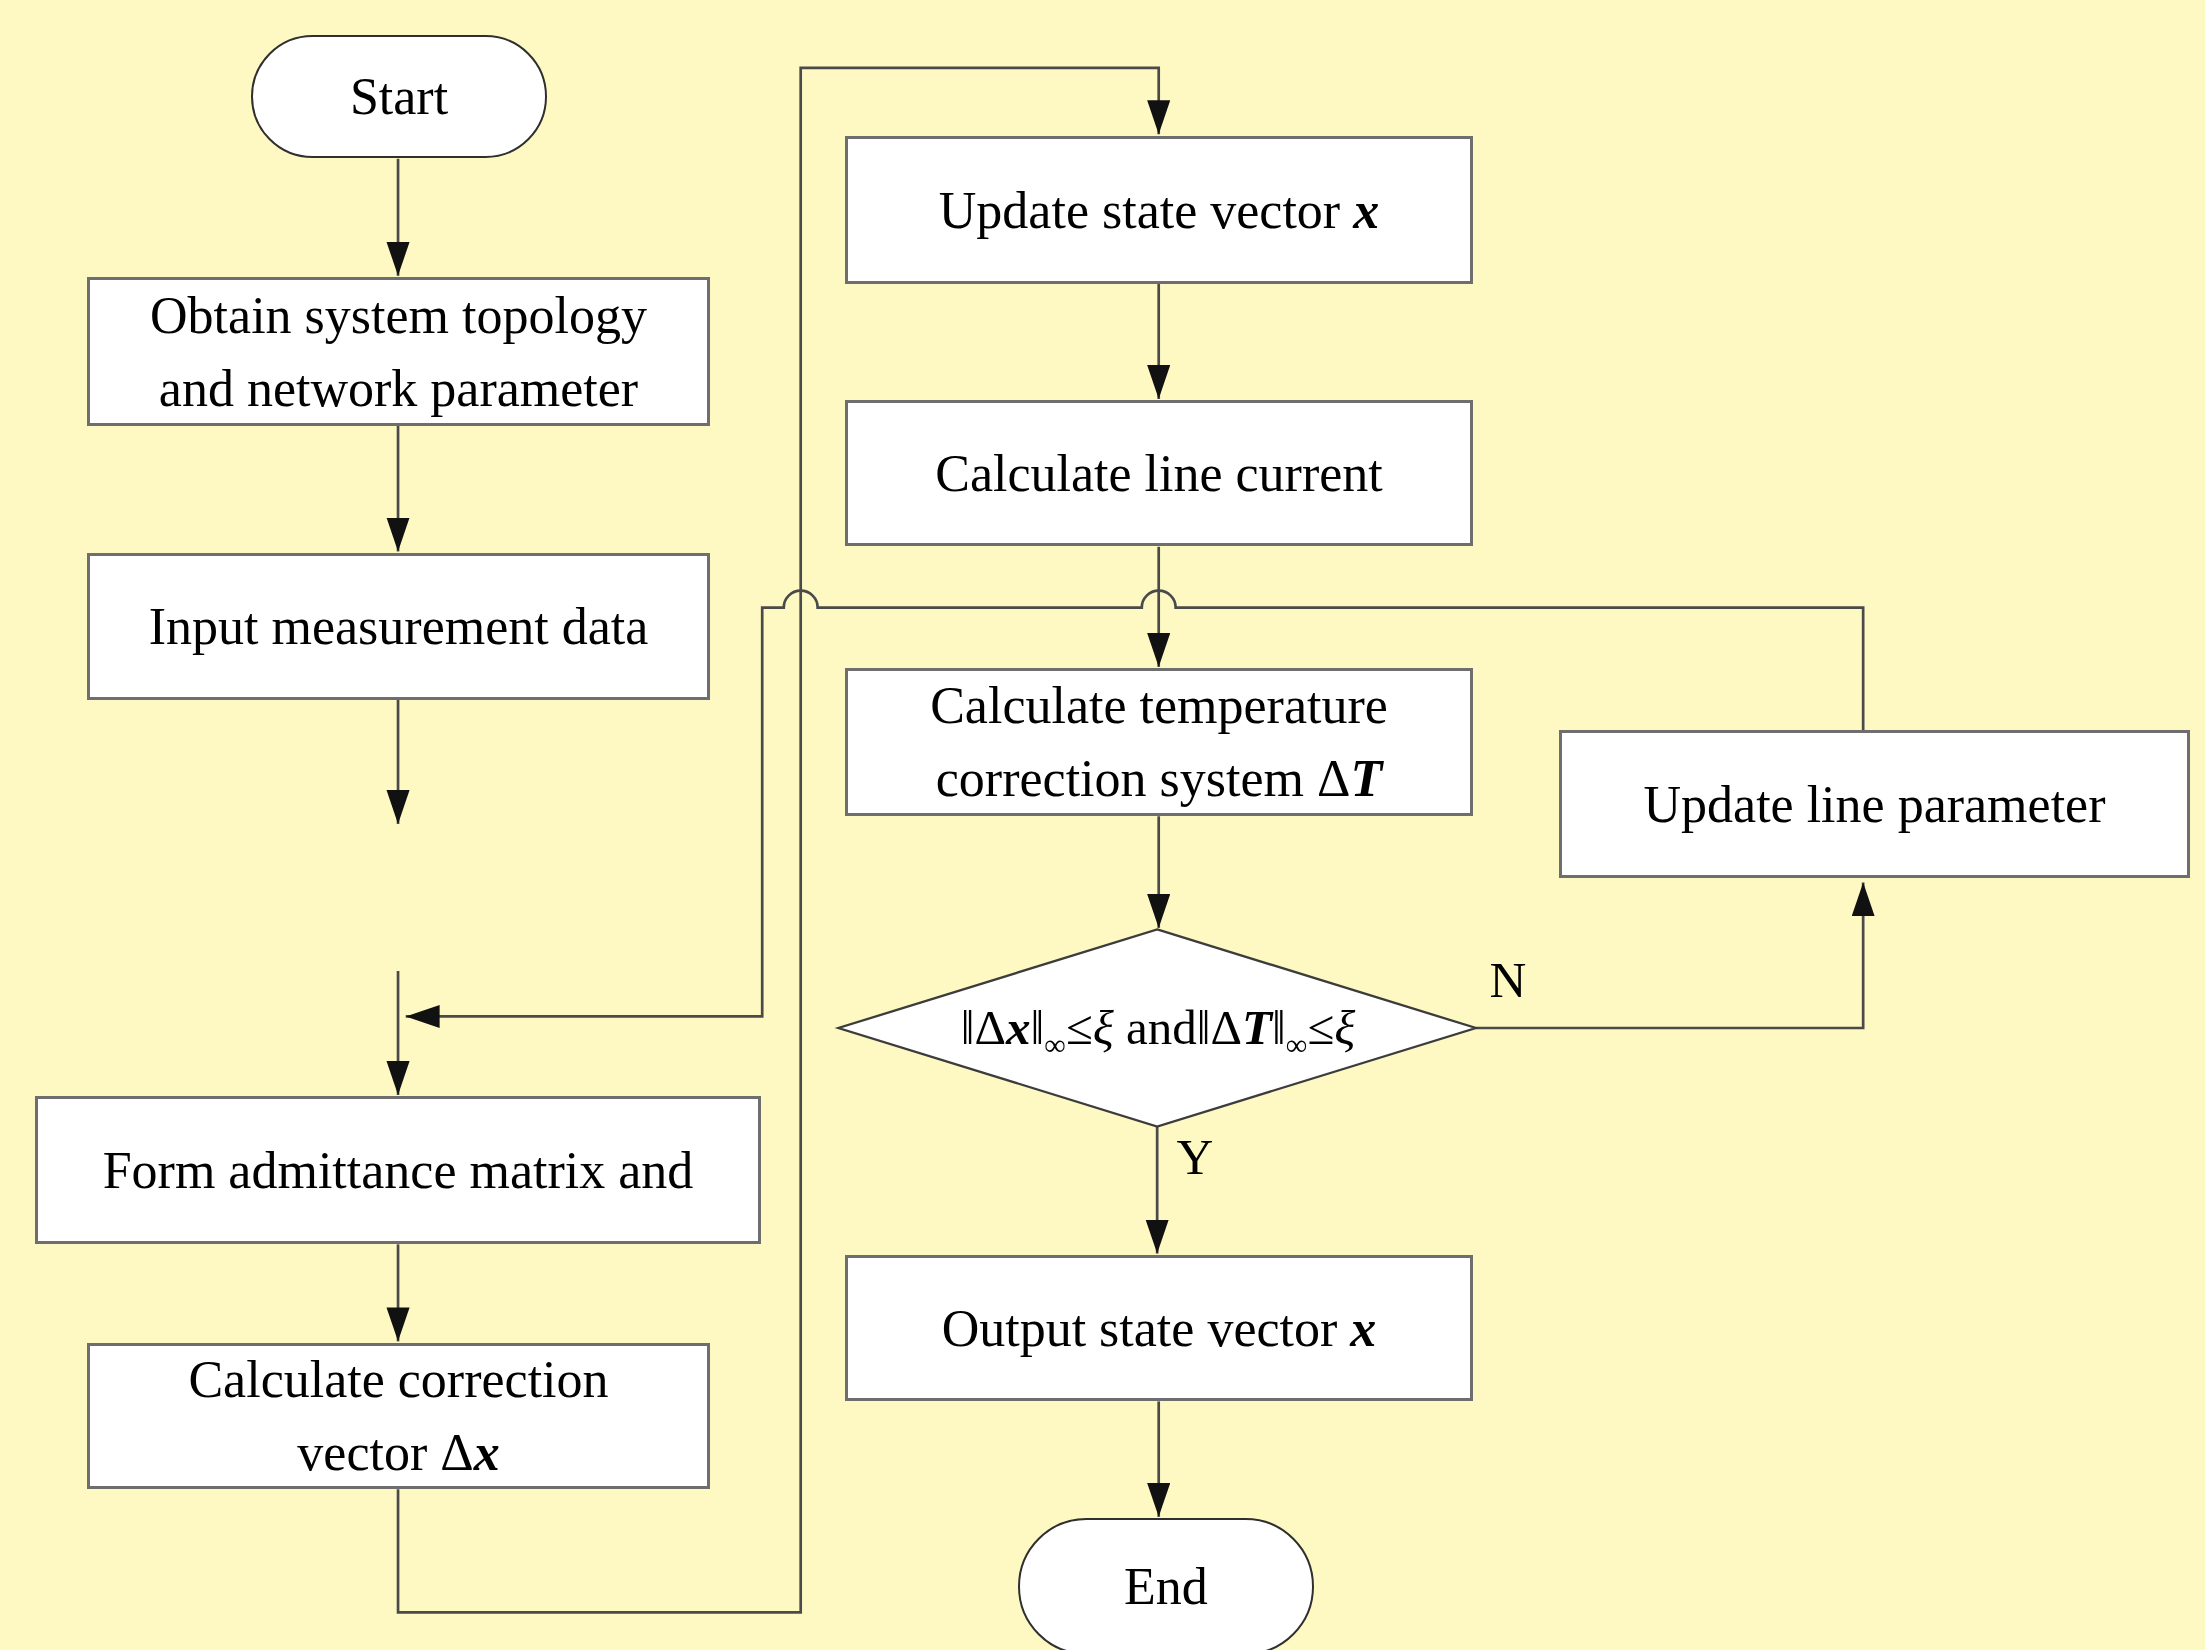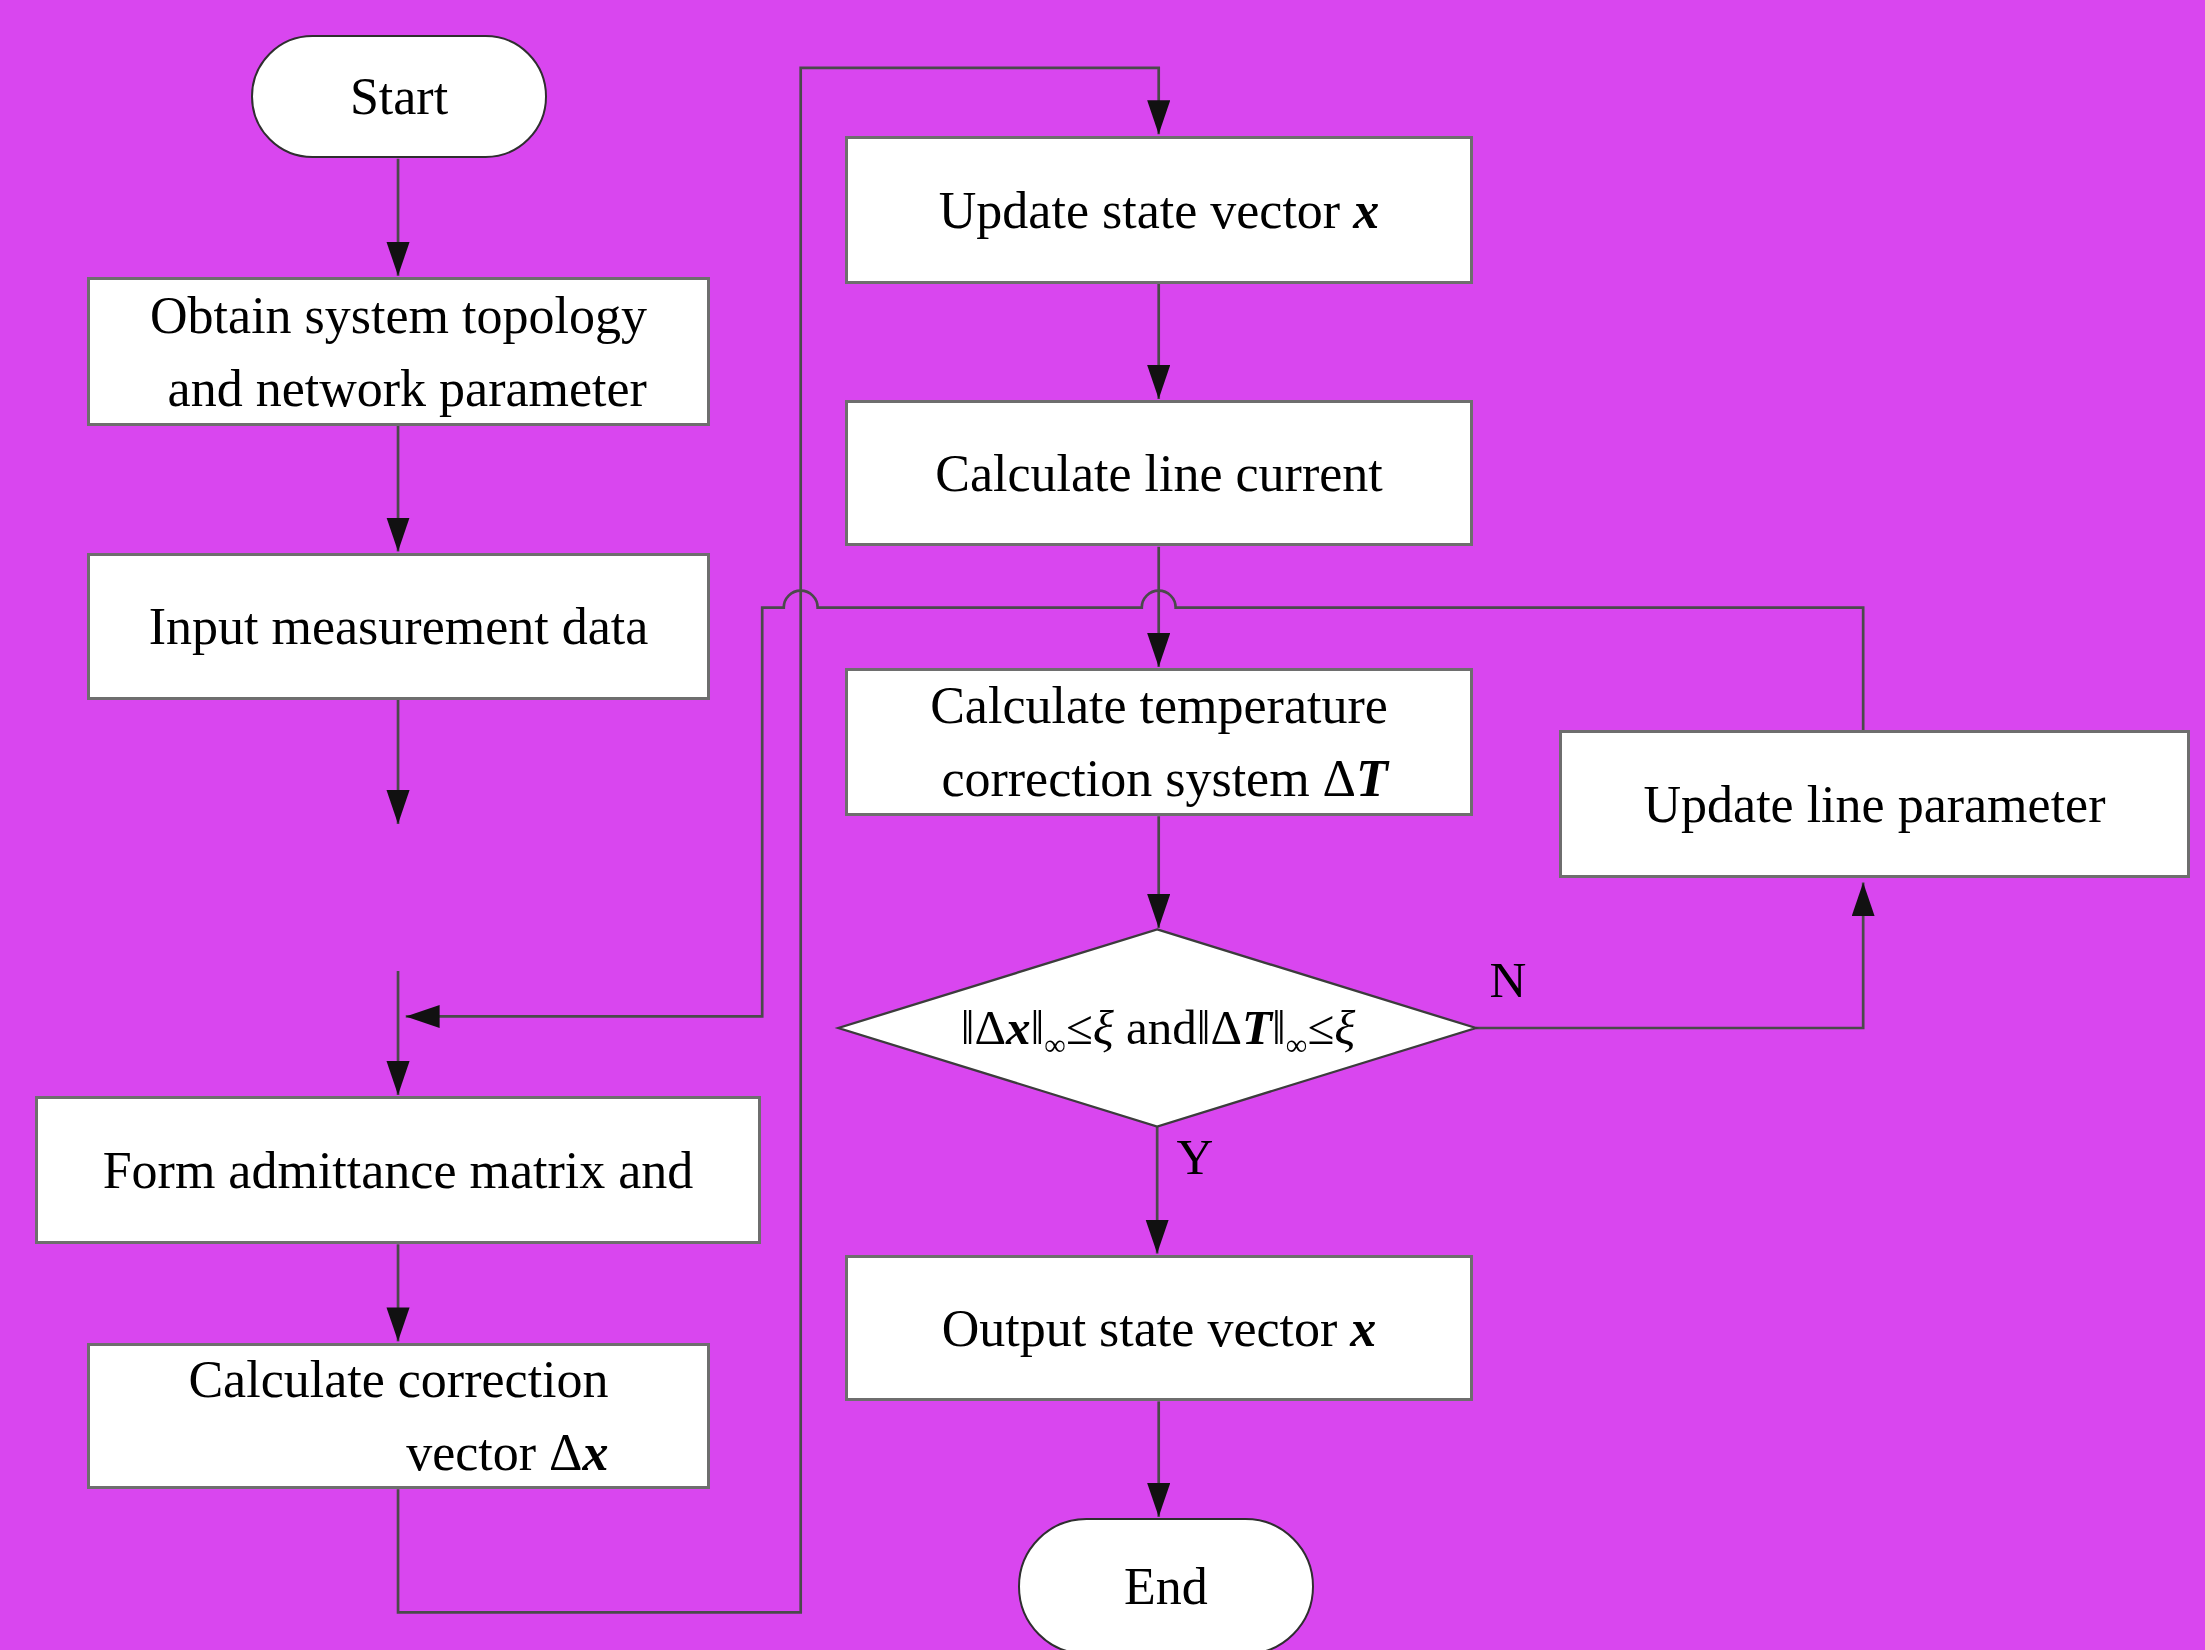--- a/index.html
+++ b/index.html
@@ -1,26 +1,26 @@
 <!DOCTYPE html>
 <html style="font-size:12.3px"><head>
 <meta charset="utf-8">
 <style>
   html,body{margin:0;padding:0;background:#ffffff;}
   .stage{
-    position:relative;width:2205px;height:1651px;background:#d946ef;overflow:hidden;
+    position:relative;width:2205px;height:1651px;background:#fef9c3;overflow:hidden;
     font-family:"Liberation Serif","DejaVu Serif",serif;color:#000;text-decoration:underline;
   }
   .stage svg{position:absolute;left:0;top:0;}
   .node{
     position:absolute;box-sizing:border-box;background:#ffffff;
     display:flex;align-items:center;justify-content:center;text-align:center;
     font-size:52px;line-height:73px;white-space:nowrap;
   }
-  .rect{border:3.8px solid #6e6e6e;text-align:right;}
+  .rect{border:3.8px solid #6e6e6e;}
   .stadium{border:2.3px solid #2f2f2f;border-radius:73px;}
   .bi{font-style:italic;font-weight:bold;}
   .xi{font-style:italic;}
   sub{font-size:0.62em;line-height:0;}
   .decision-text{
     position:absolute;display:flex;flex-direction:row;align-items:center;justify-content:center;
     text-align:center;font-size:49px;line-height:76px;white-space:nowrap;background:transparent;
   }
   .edge-label{
     position:absolute;display:flex;align-items:center;justify-content:center;

